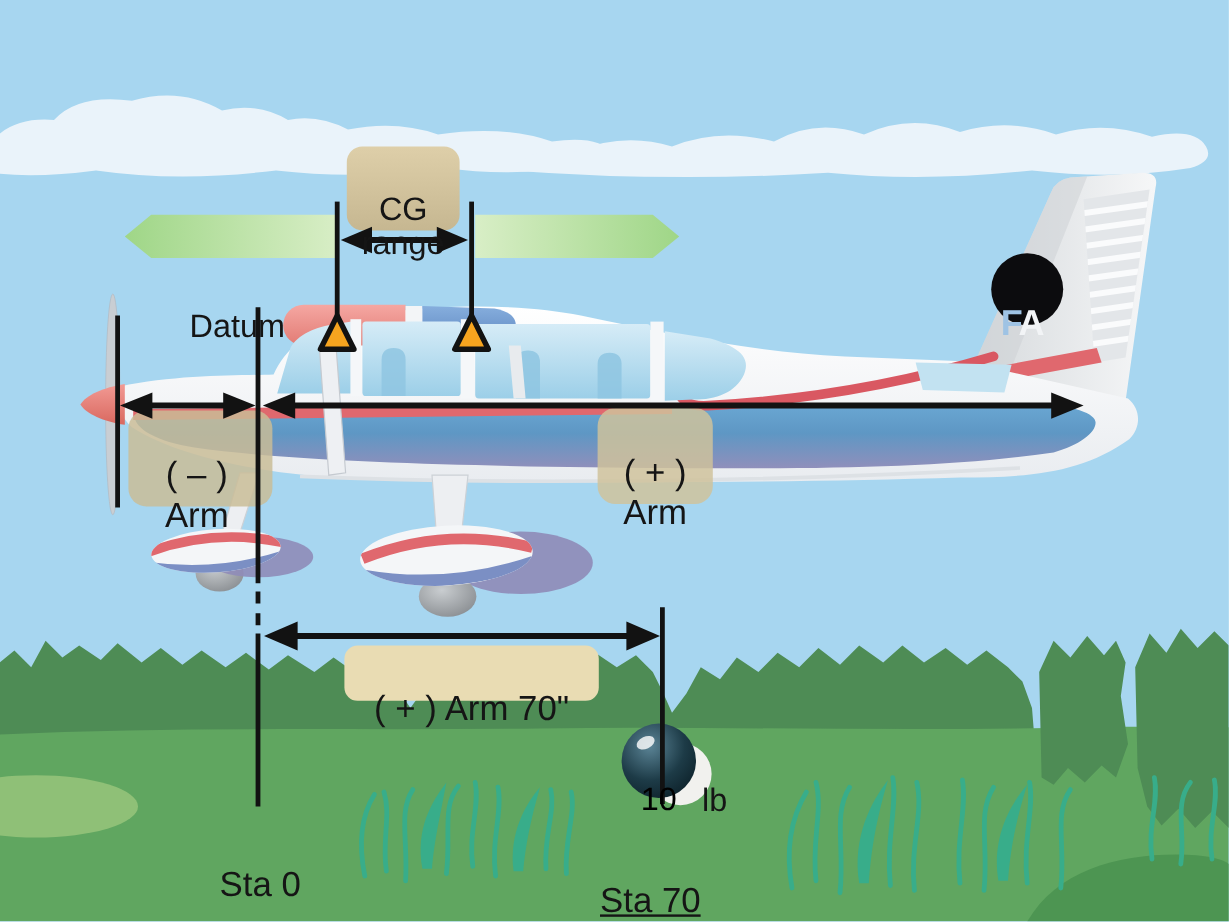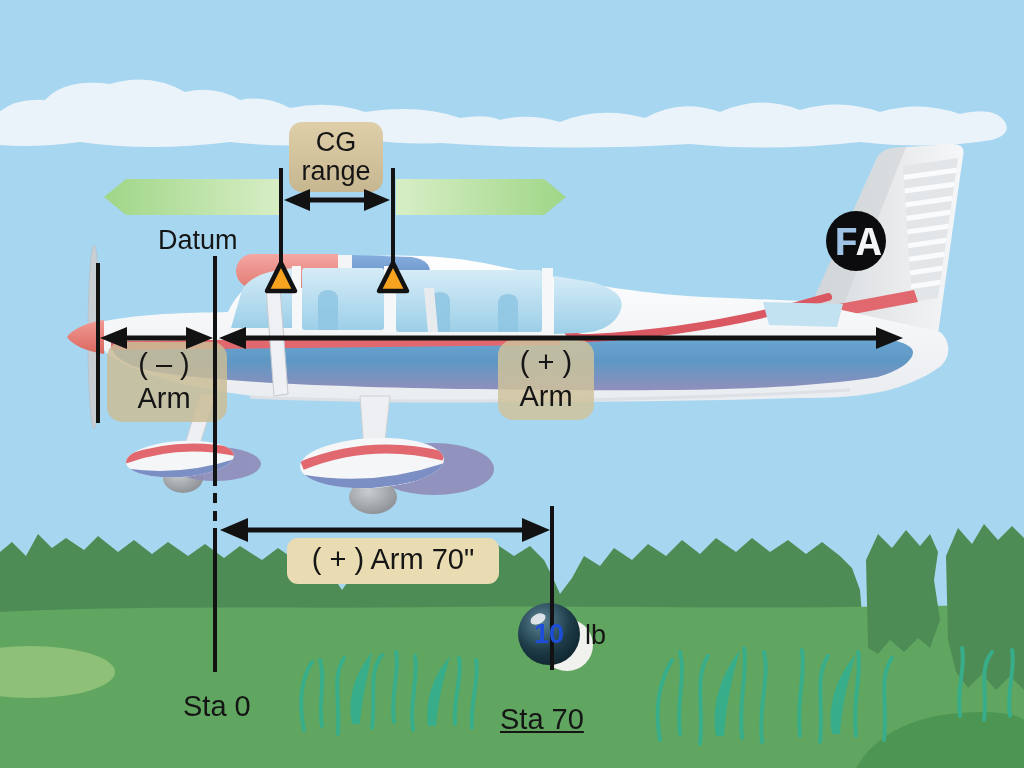--- a/index.html
+++ b/index.html
@@ -8,25 +8,25 @@
     --marker-orange:#f6a41f; --line:#121212; --stripe-red:#e0686e;
     --band-blue:#5f9cca; --logo-blue:#9fc3e4; --box-cream:#e9dcb3;
   }
   html,body{margin:0;padding:0;}
   .stage{
     position:relative;width:1024px;height:768px;overflow:hidden;
     background:var(--sky);
     font-family:"Liberation Sans","DejaVu Sans",sans-serif;
   }
   .stage svg{position:absolute;left:0;top:0;}
-  .t{position:absolute;color:#151515;font-size:29px;line-height:1.08;white-space:nowrap;}
+  .t{position:absolute;color:#151515;font-size:29px;line-height:1.08;white-space:nowrap;margin-top:32px;}
   .center{text-align:center;white-space:normal;}
   .cg-label{font-size:27px;}
-  .ball-num{color:#1d4ed8;font-weight:bold;font-size:27px;}
-  .logo-text{font-size:41px;font-weight:bold;letter-spacing:-2px;font-family:Liberation Mono, monospace;}
+  .ball-num{color:#000000;font-weight:normal;font-size:27px;}
+  .logo-text{font-size:30px;font-weight:bold;letter-spacing:-2px;}
   .logo-f{color:var(--logo-blue);}
   .logo-a{color:#f2f4f6;}
 </style>
 </head>
 <body>
 
 <div class="stage">
 
 <svg width="1024" height="768" viewBox="0 0 1024 768">
   <defs>

